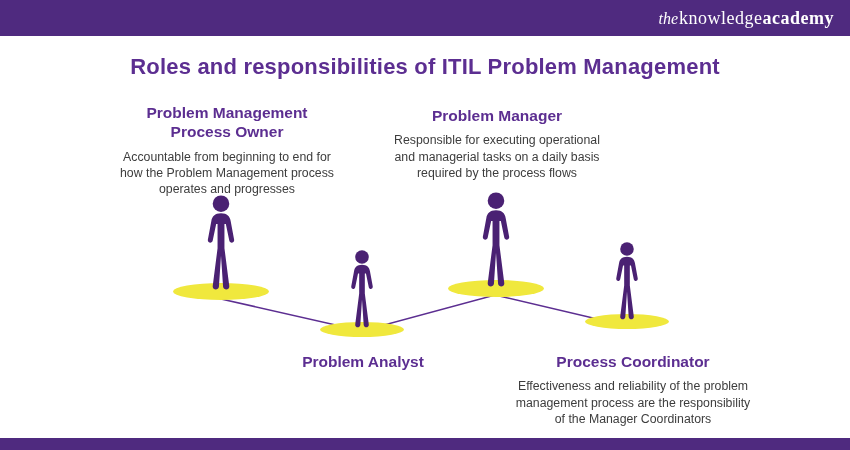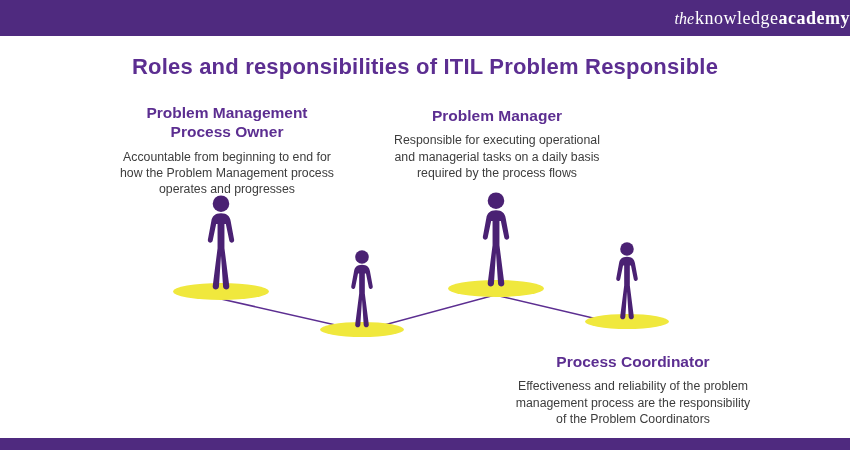--- a/index.html
+++ b/index.html
@@ -7,21 +7,21 @@
     --accent:#5C2E91;
     --figure:#4A2173;
     --ellipse:#F0E83D;
     --text:#3D3D3D;
   }
   *{margin:0;padding:0;box-sizing:border-box;}
   body{font-family:"Liberation Sans",sans-serif;background:#fff;}
   .page{position:relative;width:850px;height:450px;background:#fff;overflow:hidden;}
 
   .topbar{position:absolute;top:0;left:0;width:850px;height:36px;background:var(--bar);
-          display:flex;align-items:center;justify-content:flex-end;}
+          display:flex;align-items:center;justify-content:flex-end;padding-right:16px;}
   .logo{color:#fff;white-space:nowrap;line-height:1;}
   .logo-the{font-family:"Liberation Serif",serif;font-style:italic;font-size:16px;font-weight:400;margin-right:1px;}
   .logo-knowledge{font-family:"Liberation Serif",serif;font-size:18px;font-weight:400;letter-spacing:.5px;}
   .logo-academy{font-family:"Liberation Serif",serif;font-size:18px;font-weight:700;letter-spacing:.5px;}
 
   .bottombar{position:absolute;left:0;bottom:0;width:850px;height:12px;background:var(--bar);}
 
   .title{position:absolute;top:54px;left:0;width:850px;text-align:center;
          color:var(--accent);font-size:22px;font-weight:700;letter-spacing:.2px;}
 
@@ -56,38 +56,39 @@
 </style>
 </head>
 <body>
 
 <div class="page">
 
   <header class="topbar">
     <div class="logo"><span class="logo-the">the</span><span class="logo-knowledge">knowledge</span><span class="logo-academy">academy</span></div>
   </header>
 
-  <h1 class="title">Roles and responsibilities of ITIL Problem Responsible</h1>
+  <h1 class="title">Roles and responsibilities of ITIL Problem Management</h1>
 
   <section class="role role-manager">
     <h2>Problem Manager</h2>
     <p>Responsible for executing operational and managerial tasks on a daily basis required by the process flows</p>
   </section>
 
   <section class="role role-owner">
     <h2>Problem Management Process Owner</h2>
     <p>Accountable from beginning to end for how the Problem Management process operates and progresses</p>
   </section>
 
   <section class="role role-analyst">
+    <h2>Problem Analyst</h2>
   </section>
 
   <section class="role role-coordinator">
     <h2>Process Coordinator</h2>
-    <p>Effectiveness and reliability of the problem management process are the responsibility of the Problem Coordinators</p>
+    <p>Effectiveness and reliability of the problem management process are the responsibility of the Manager Coordinators</p>
   </section>
 
   <svg class="connectors" viewBox="0 0 850 450">
     <polyline points="221,299 362,331 495,295 627,326"></polyline>
   </svg>
 
   <div class="figure fig-large fig-1">
     <div class="floor"></div>
     <svg class="person" viewBox="0 0 60 145">
       <circle cx="30" cy="14" r="12"></circle>

